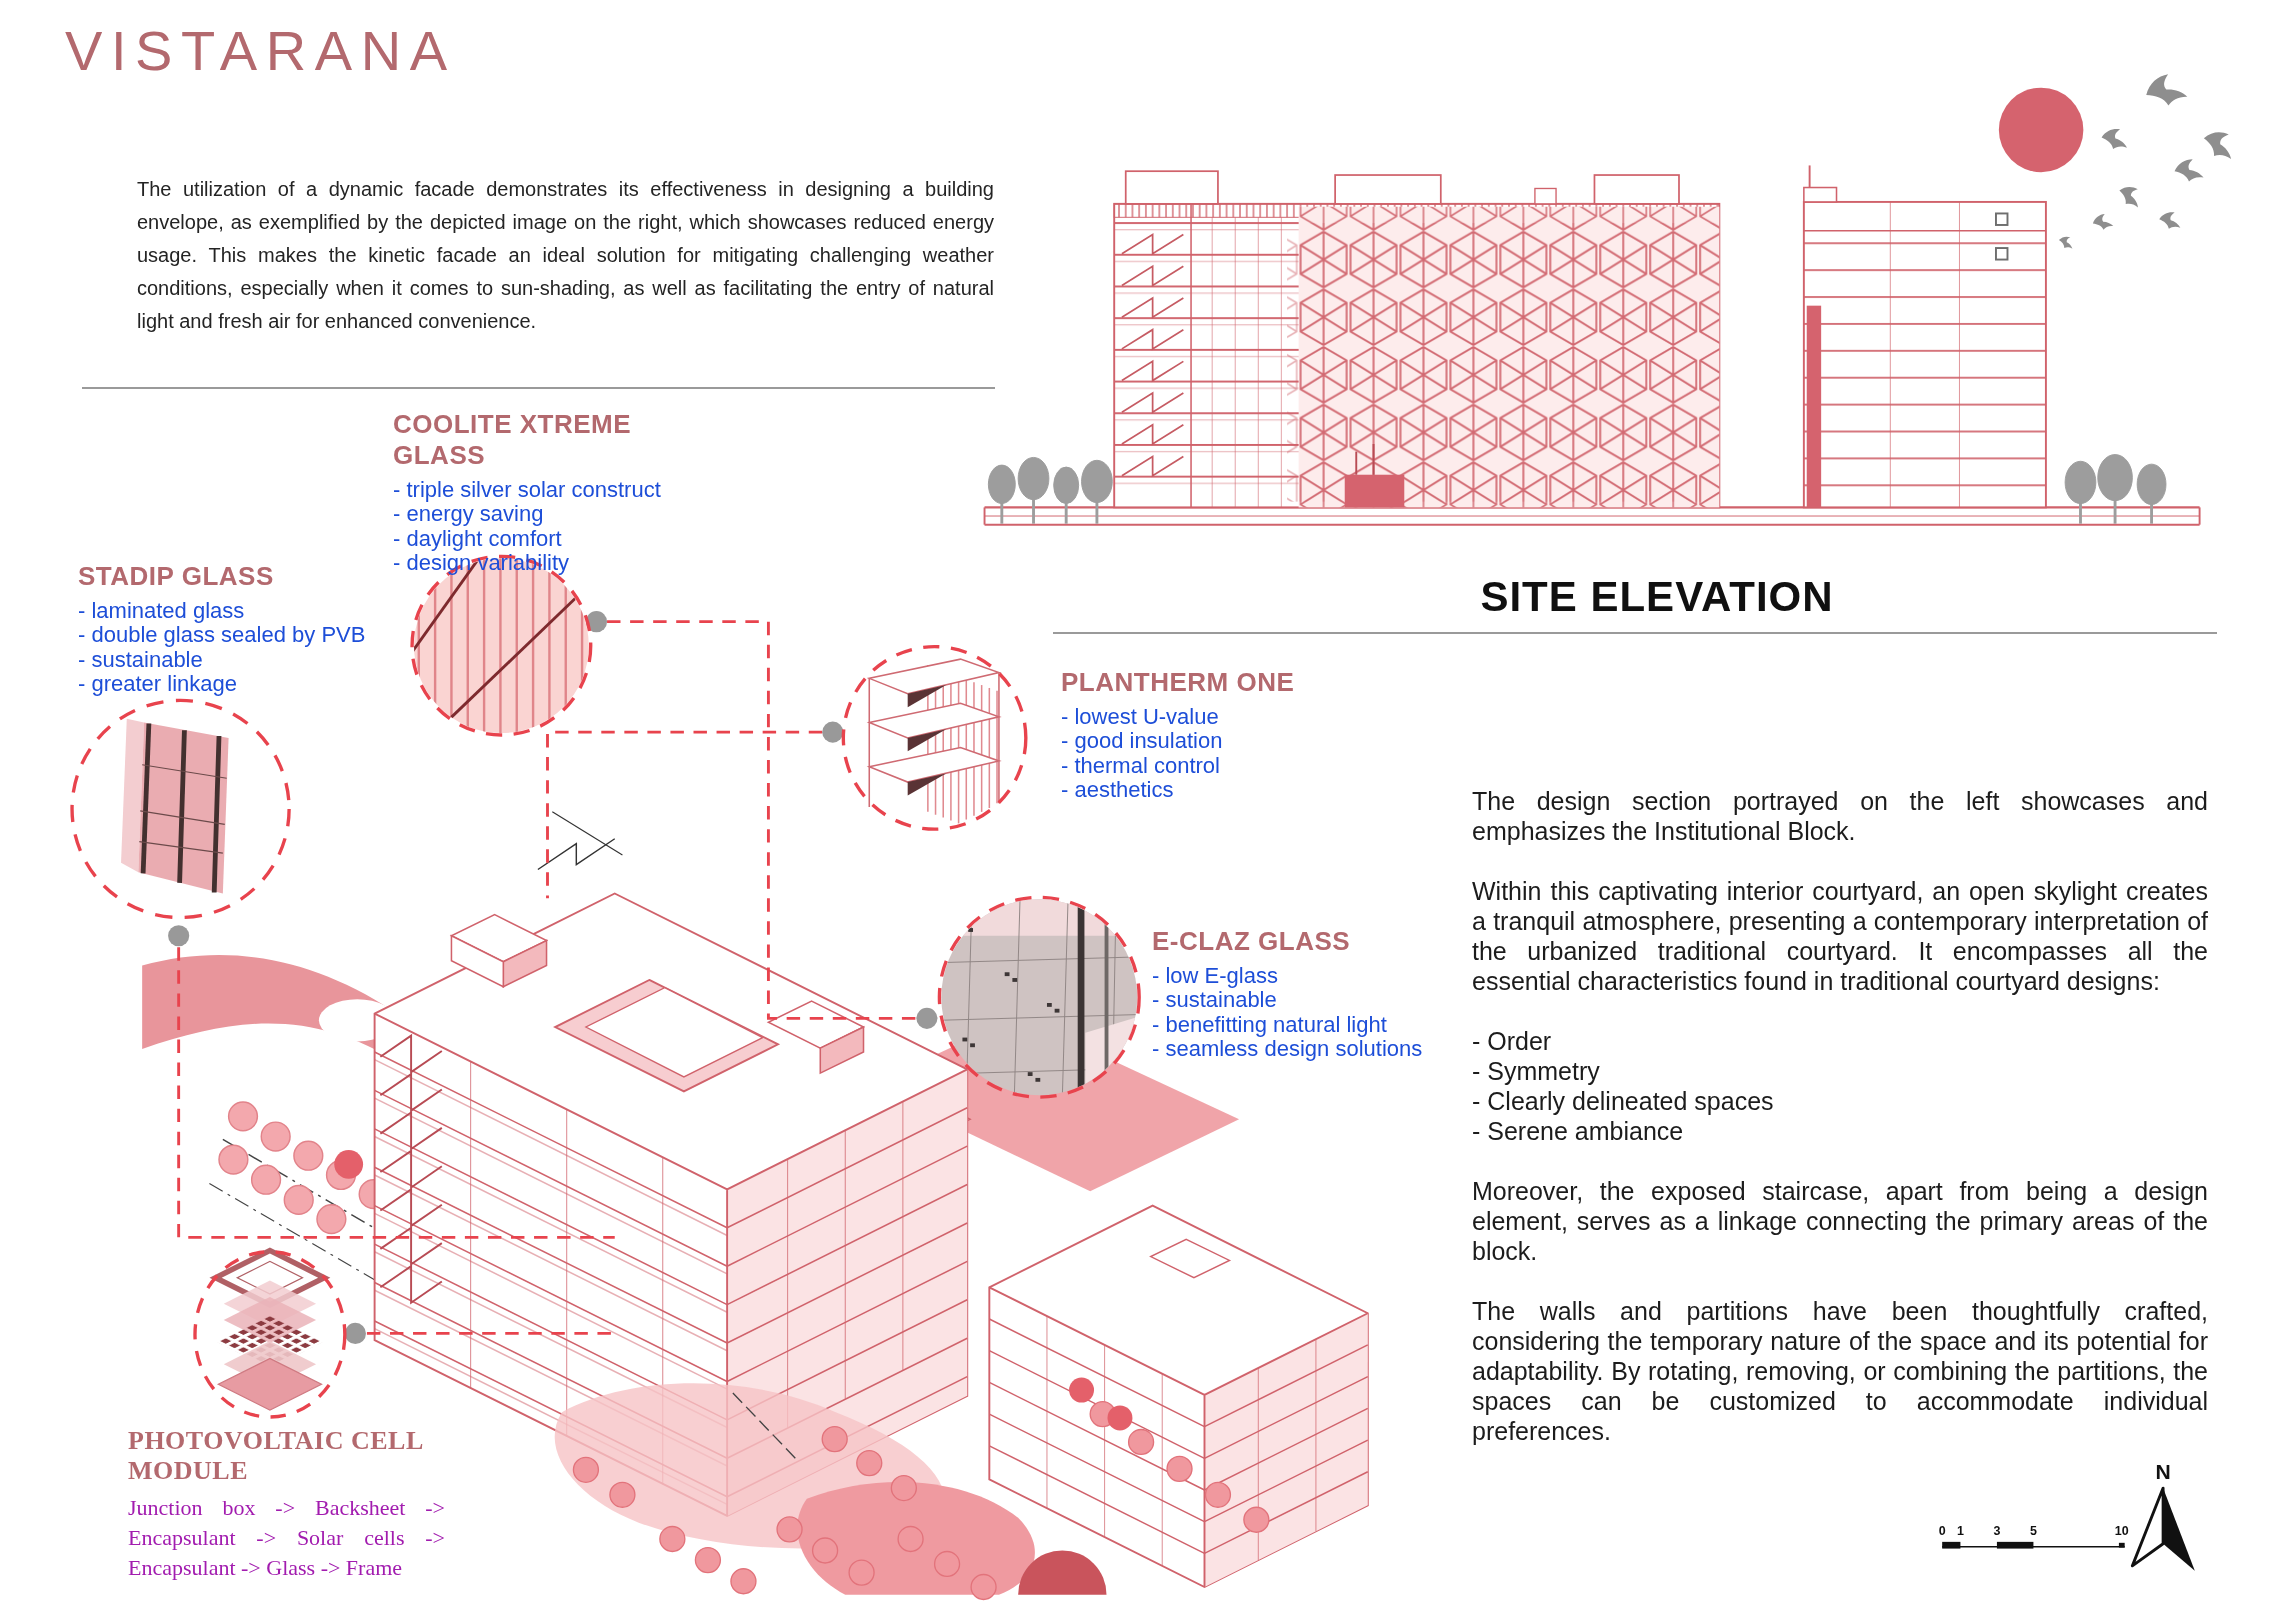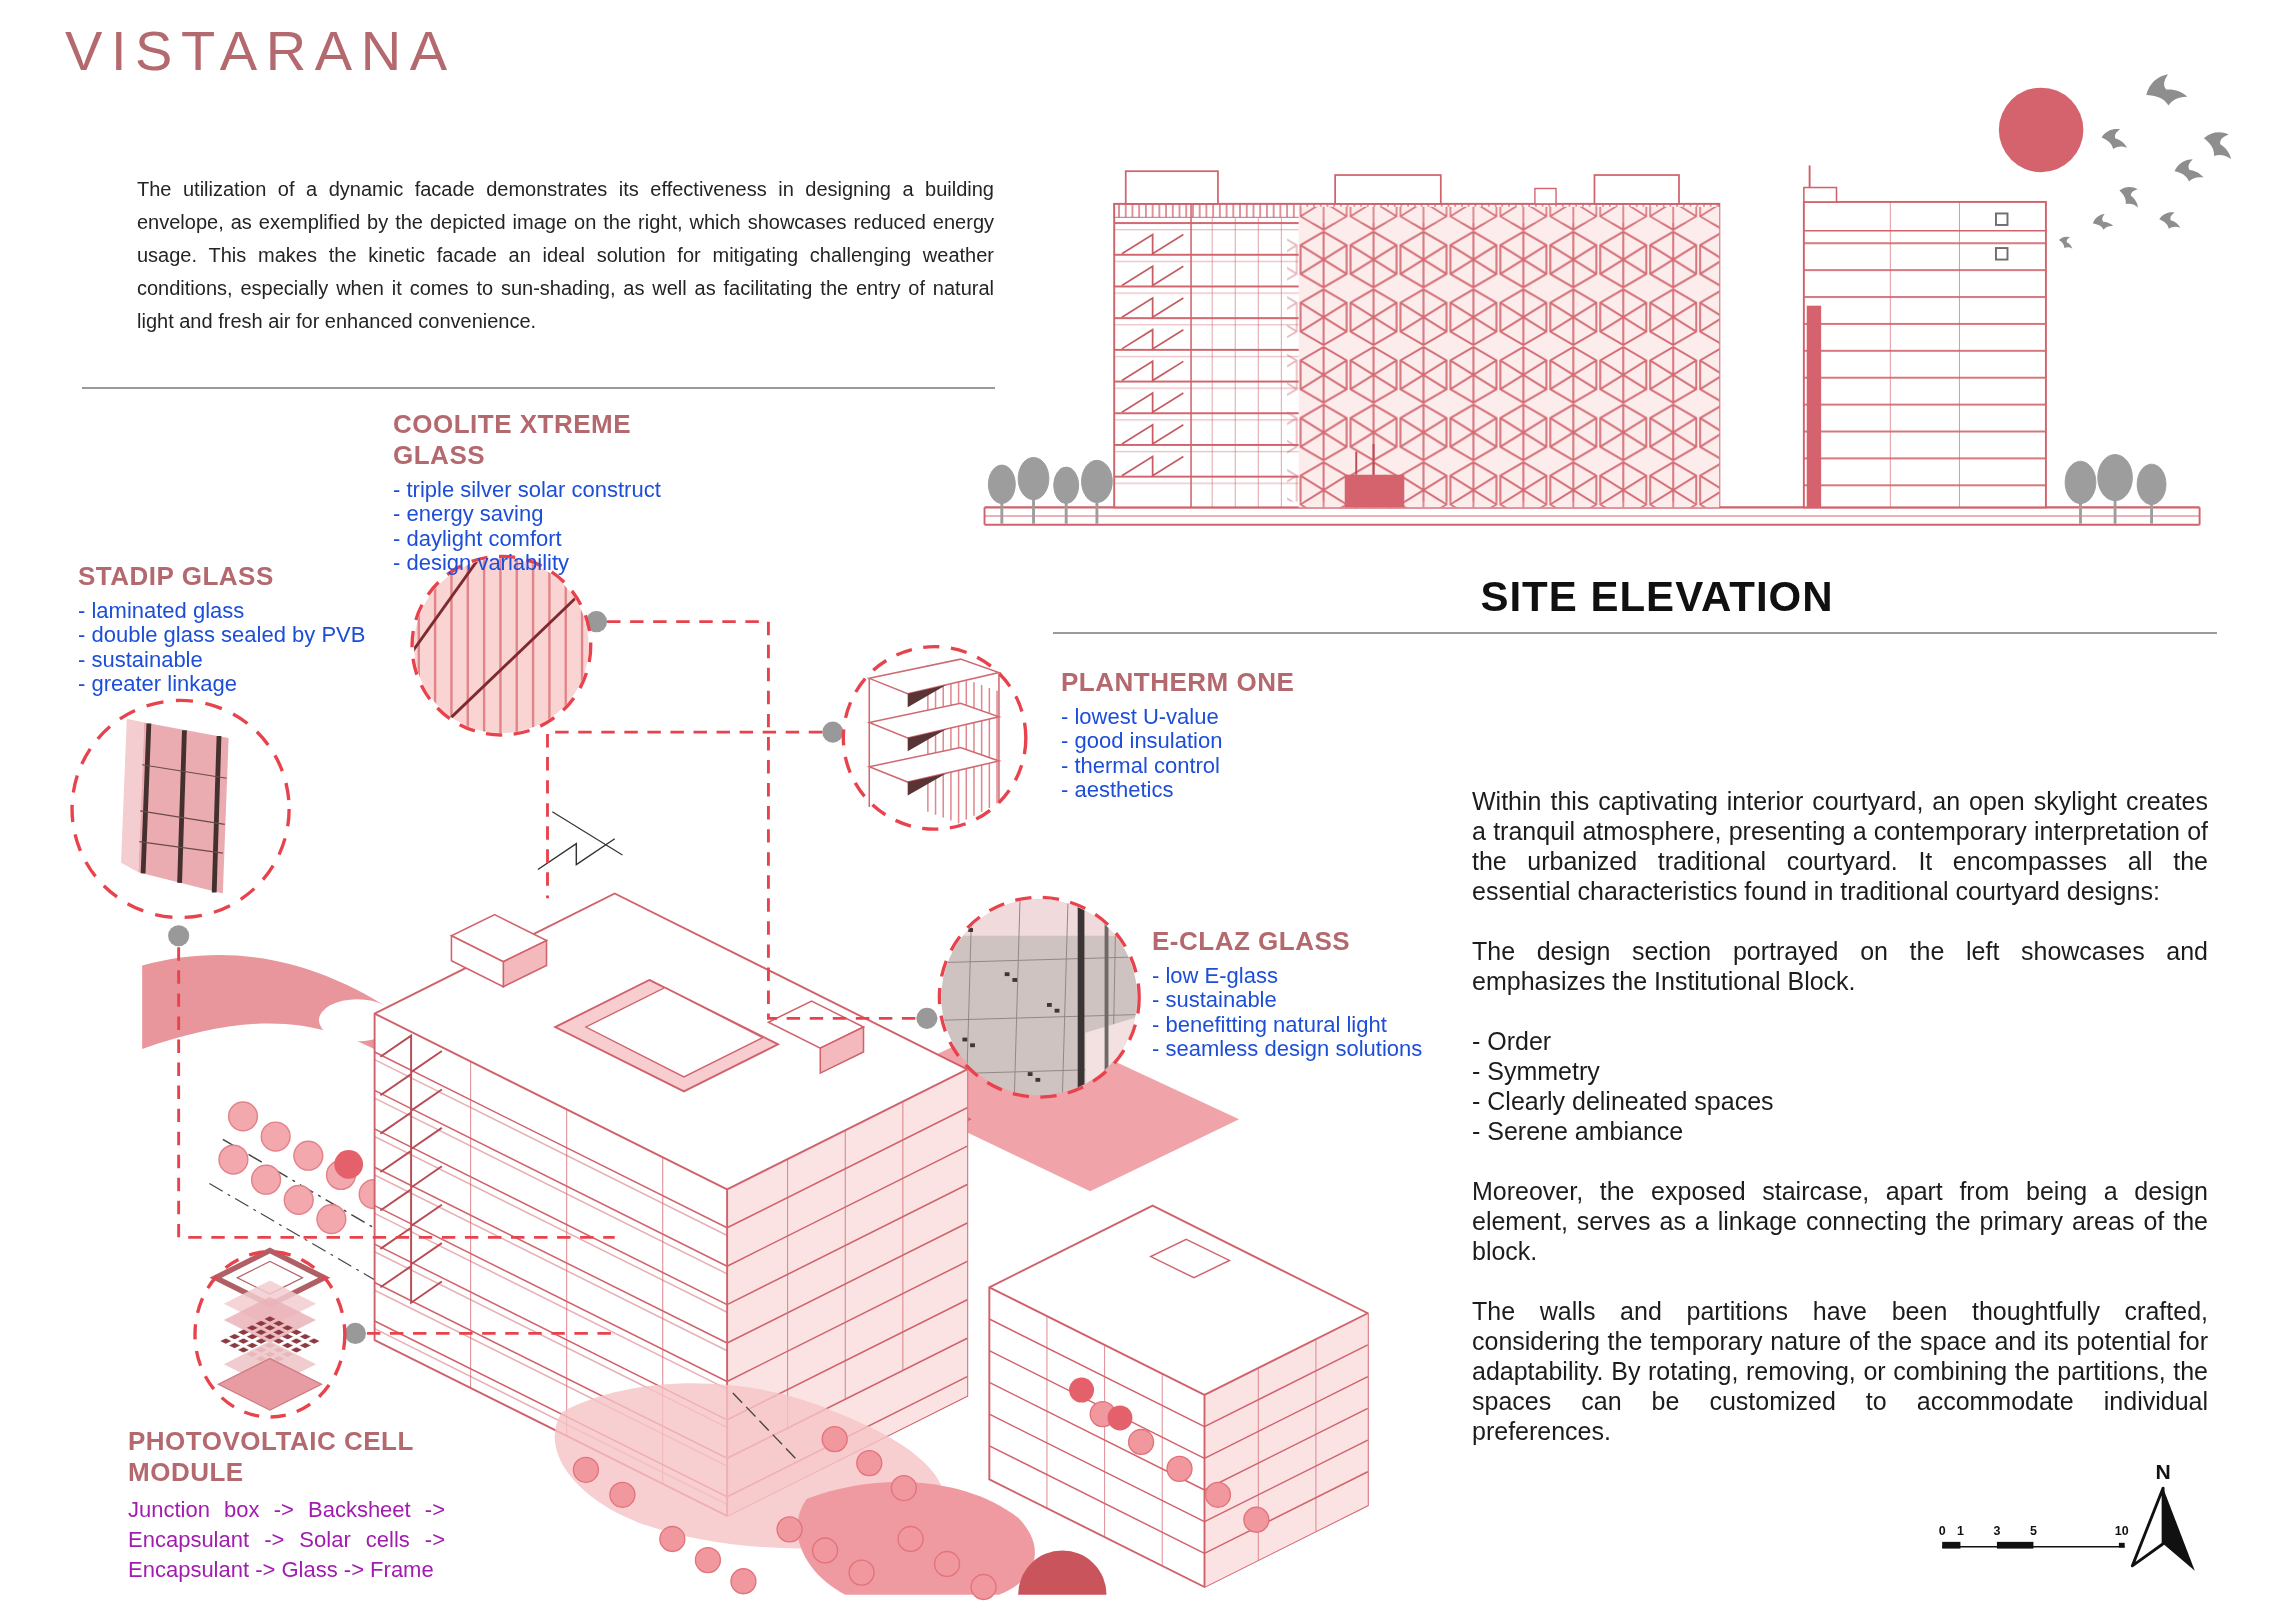--- a/index.html
+++ b/index.html
@@ -494,28 +494,28 @@
   </div>
 
   <div class="abs callout" style="left:1152px;top:926px;width:317px;">
     <h2>E-CLAZ GLASS</h2>
     <div class="ci">- low E-glass</div>
     <div class="ci">- sustainable</div>
     <div class="ci">- benefitting natural light</div>
     <div class="ci">- seamless design solutions</div>
   </div>
 
-  <div class="abs callout" style="left:128px;top:1426px;width:317px;">
+  <div class="abs callout" style="left:128px;top:1426px;width:317px;font-family:Liberation Serif, serif;">
     <h2>PHOTOVOLTAIC CELL MODULE</h2>
     <div class="cbody">Junction box -&gt; Backsheet -&gt; Encapsulant -&gt; Solar cells -&gt; Encapsulant -&gt; Glass -&gt; Frame</div>
   </div>
 
   <div class="abs rightcol">
+    <div class="para">The design section portrayed on the left showcases and emphasizes the Institutional Block.</div>
     <div class="para">Within this captivating interior courtyard, an open skylight creates a tranquil atmosphere, presenting a contemporary interpretation of the urbanized traditional courtyard. It encompasses all the essential characteristics found in traditional courtyard designs:</div>
-    <div class="para">The design section portrayed on the left showcases and emphasizes the Institutional Block.</div>
     <div class="li">- Order</div>
     <div class="li">- Symmetry</div>
     <div class="li">- Clearly delineated spaces</div>
     <div class="li">- Serene ambiance</div>
     <div class="gap"></div>
     <div class="para">Moreover, the exposed staircase, apart from being a design element, serves as a linkage connecting the primary areas of the block.</div>
     <div class="para">The walls and partitions have been thoughtfully crafted, considering the temporary nature of the space and its potential for adaptability. By rotating, removing, or combining the partitions, the spaces can be customized to accommodate individual preferences.</div>
   </div>
 
 </div>

